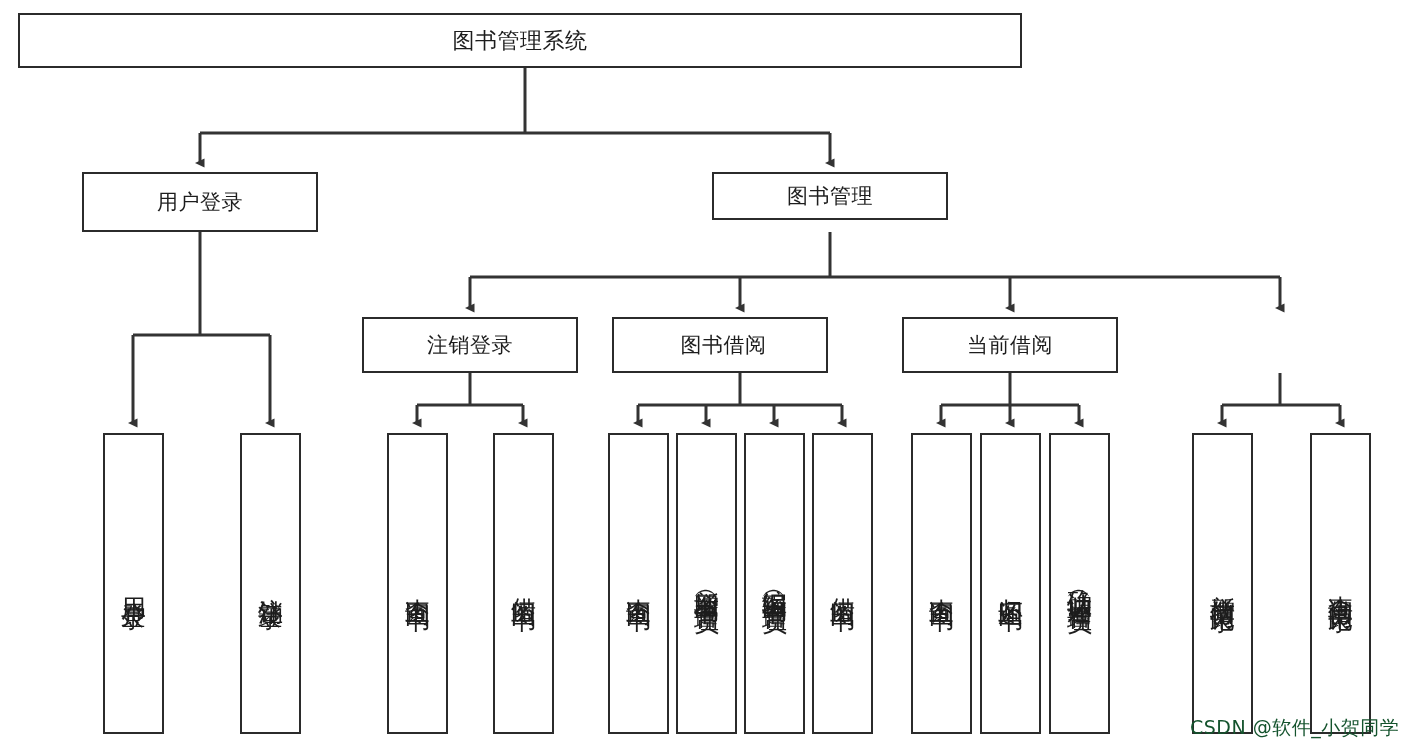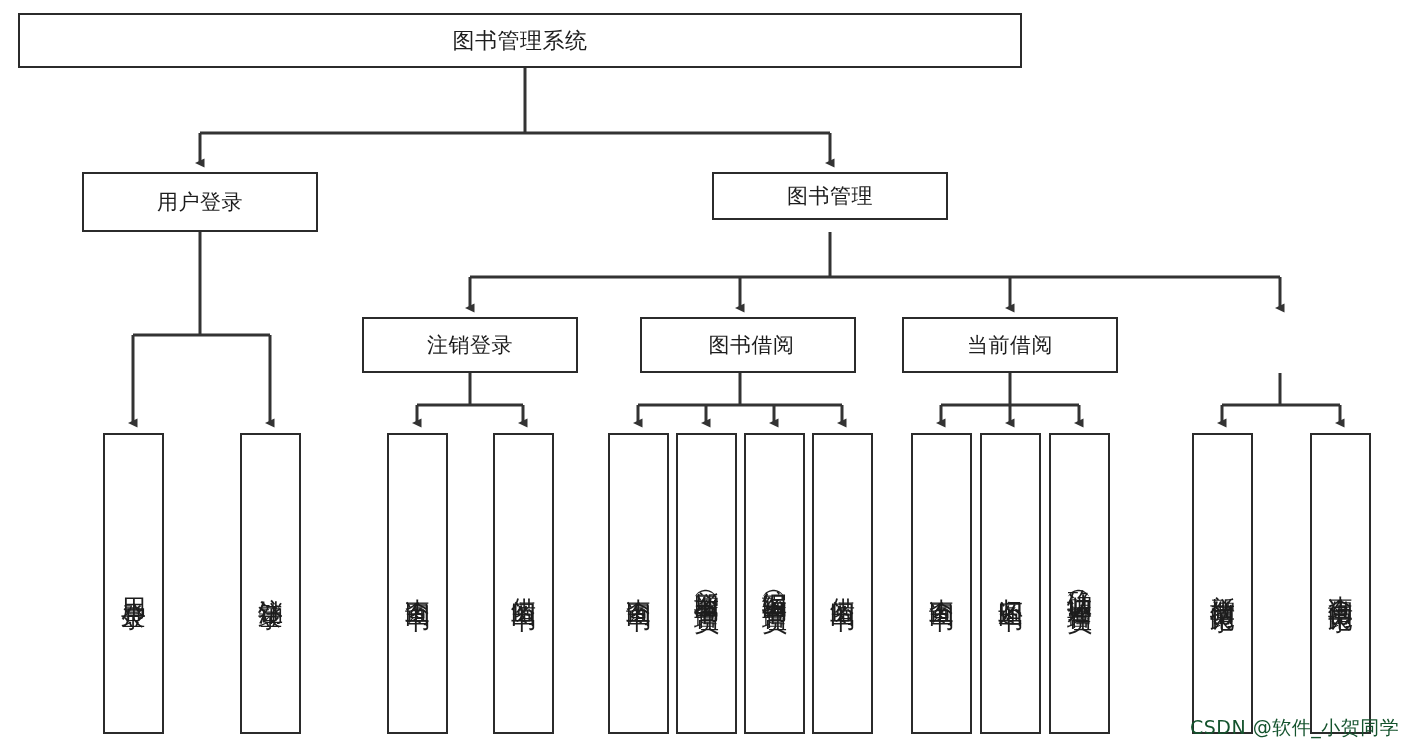--- a/index.html
+++ b/index.html
@@ -136,21 +136,21 @@
   <div class="node horiz" style="left:82px; top:172px; width:236px; height:60px;">
     <span class="label">用户登录</span>
   </div>
   <div class="node horiz" style="left:712px; top:172px; width:236px; height:48px;">
     <span class="label">图书管理</span>
   </div>
 
   <div class="node horiz" style="left:362px; top:317px; width:216px; height:56px;">
     <span class="label">注销登录</span>
   </div>
-  <div class="node horiz" style="left:640px; top:317px; width:216px; height:56px;padding-left:7px;">
+  <div class="node horiz" style="left:612px; top:317px; width:216px; height:56px;padding-left:7px;">
     <span class="label">图书借阅</span>
   </div>
   <div class="node horiz" style="left:902px; top:317px; width:216px; height:56px;">
     <span class="label">当前借阅</span>
   </div>
 
   <div class="node vert" style="left:103px; top:433px; width:61px; height:301px;">
     <span class="label">用户登录</span>
   </div>
   <div class="node vert" style="left:240px; top:433px; width:61px; height:301px;">

